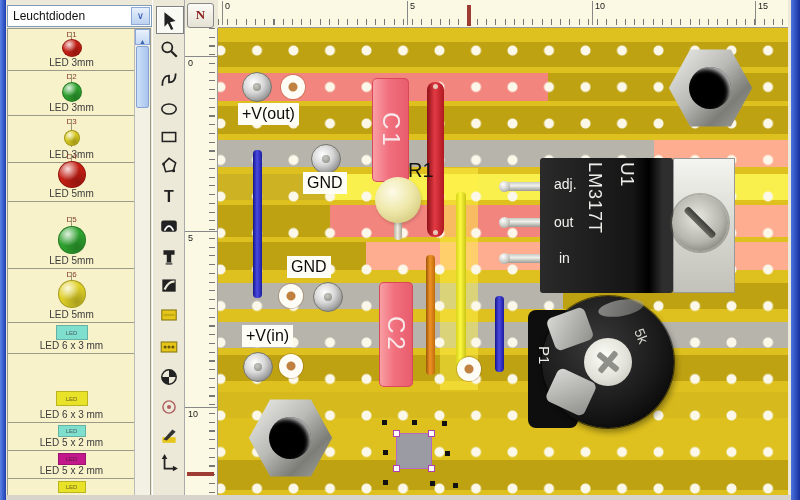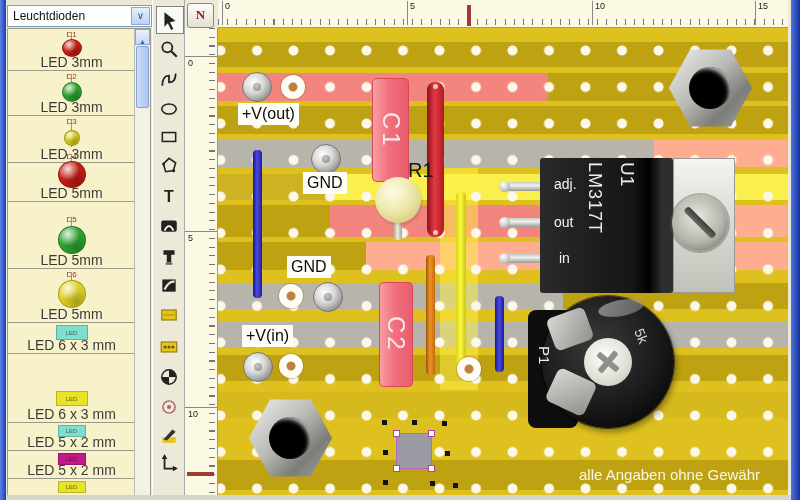--- a/index.html
+++ b/index.html
@@ -17,21 +17,21 @@
   .dd-btn{position:absolute;right:1px;top:1px;width:17px;height:16px;text-align:center;
           background:linear-gradient(180deg,#E7F0FC,#BCD2F0);border:1px solid #8DA9D6;
           color:#2A52B4;font-size:10px;line-height:15px;cursor:pointer;}
   .list{position:absolute;left:1px;top:28px;width:144px;height:472px;background:#F8F2CA;
         border:1px solid #9a9a8a;box-sizing:border-box;overflow:hidden;}
   .item{position:absolute;left:0;width:127px;border-bottom:1px solid #9a9a8a;
         display:flex;flex-direction:column;align-items:center;justify-content:space-between;
         padding:2px 0;box-sizing:border-box;}
   .lead{position:absolute;left:63px;top:3px;bottom:15px;width:1px;background:#9a966f;}
   .desig{font-size:8px;color:#8B3A2A;line-height:8px;}
-  .lbl{font-size:14px;color:#3a3a3a;line-height:11px;}
+  .lbl{font-size:10px;color:#3a3a3a;line-height:11px;}
   .ball{border-radius:50%;border:1px solid rgba(0,0,0,.25);position:relative;}
   .ball::after{content:"";position:absolute;inset:0;border-radius:50%;
      background:radial-gradient(circle at 34% 28%,rgba(255,255,255,.85),rgba(255,255,255,0) 46%),
                 radial-gradient(circle at 70% 80%,rgba(0,0,0,.25),rgba(0,0,0,0) 55%);}
   .b18{width:18px;height:18px;} .b14{width:14px;height:14px;} .b26{width:26px;height:26px;}
   .rled{display:flex;align-items:center;justify-content:center;border:1px solid rgba(0,0,0,.2);}
   .r30{width:30px;height:13px;} .r26{width:26px;height:10px;}
   .rtext{font-size:6px;color:rgba(40,20,20,.65);letter-spacing:0;}
   .sb{position:absolute;right:0;top:0;width:15px;height:470px;background:#F2F1E4;border-left:1px solid #bbb;}
   .sb-up{position:absolute;left:0;top:0;width:15px;height:16px;background:linear-gradient(180deg,#EAF2FC,#C4D8F4);
@@ -415,21 +415,20 @@
   <div class="pin-w" style="left:63px;top:47px"></div>
   <div class="pin-w" style="left:61px;top:256px"></div>
   <div class="pin-w" style="left:61px;top:326px"></div>
   <div class="pin-w" style="left:239px;top:329px"></div>
 
   <div class="netlabel" style="left:20px;top:75px">+V(out)</div>
   <div class="netlabel" style="left:85px;top:144px">GND</div>
   <div class="netlabel" style="left:69px;top:228px">GND</div>
   <div class="netlabel" style="left:24px;top:297px">+V(in)</div>
 
-  <div class="footer">alle Angaben ohne Gewähr</div>
 
   <div class="pdot" style="left:164px;top:392px"></div>
   <div class="pdot" style="left:194px;top:392px"></div>
   <div class="pdot" style="left:224px;top:393px"></div>
   <div class="pdot" style="left:165px;top:422px"></div>
   <div class="pdot" style="left:227px;top:423px"></div>
   <div class="pdot" style="left:165px;top:452px"></div>
   <div class="pdot" style="left:212px;top:453px"></div>
   <div class="pdot" style="left:235px;top:455px"></div>
   <div class="selsq"></div>

